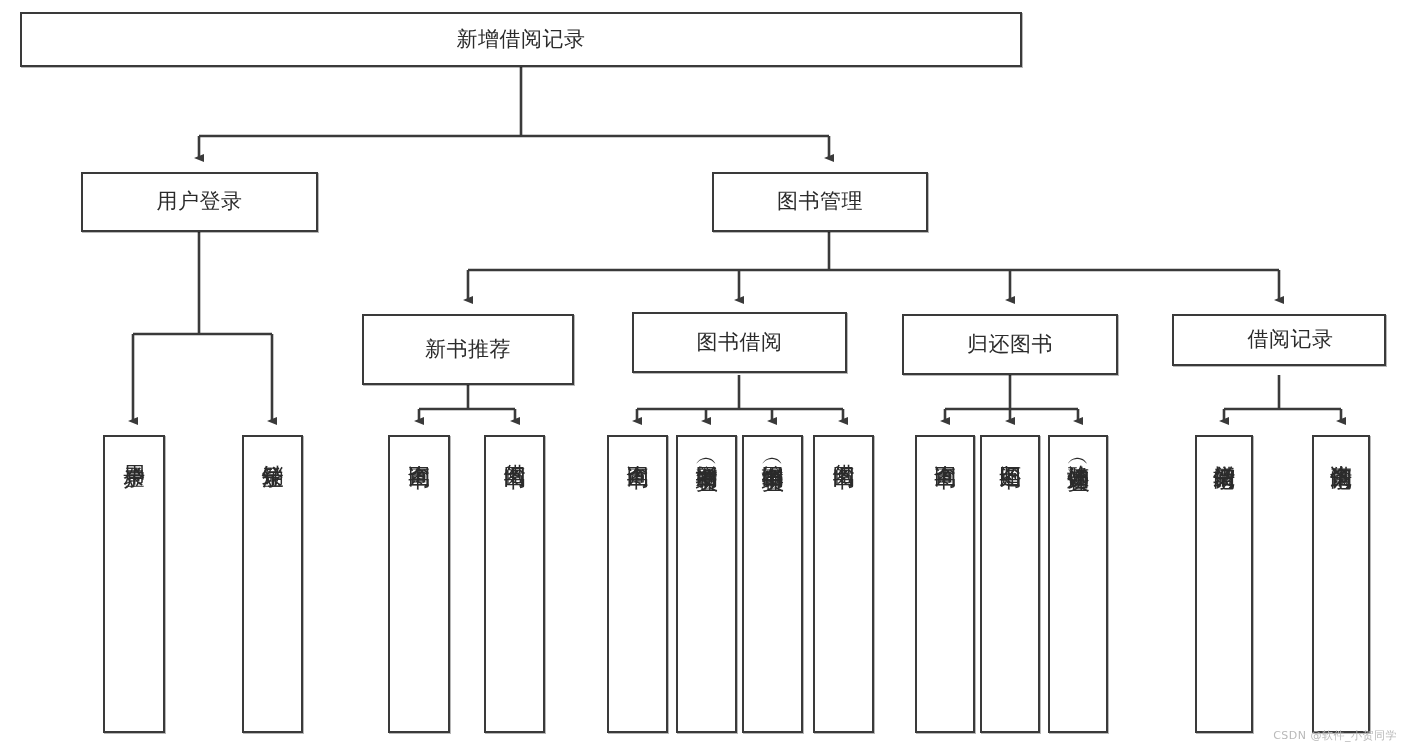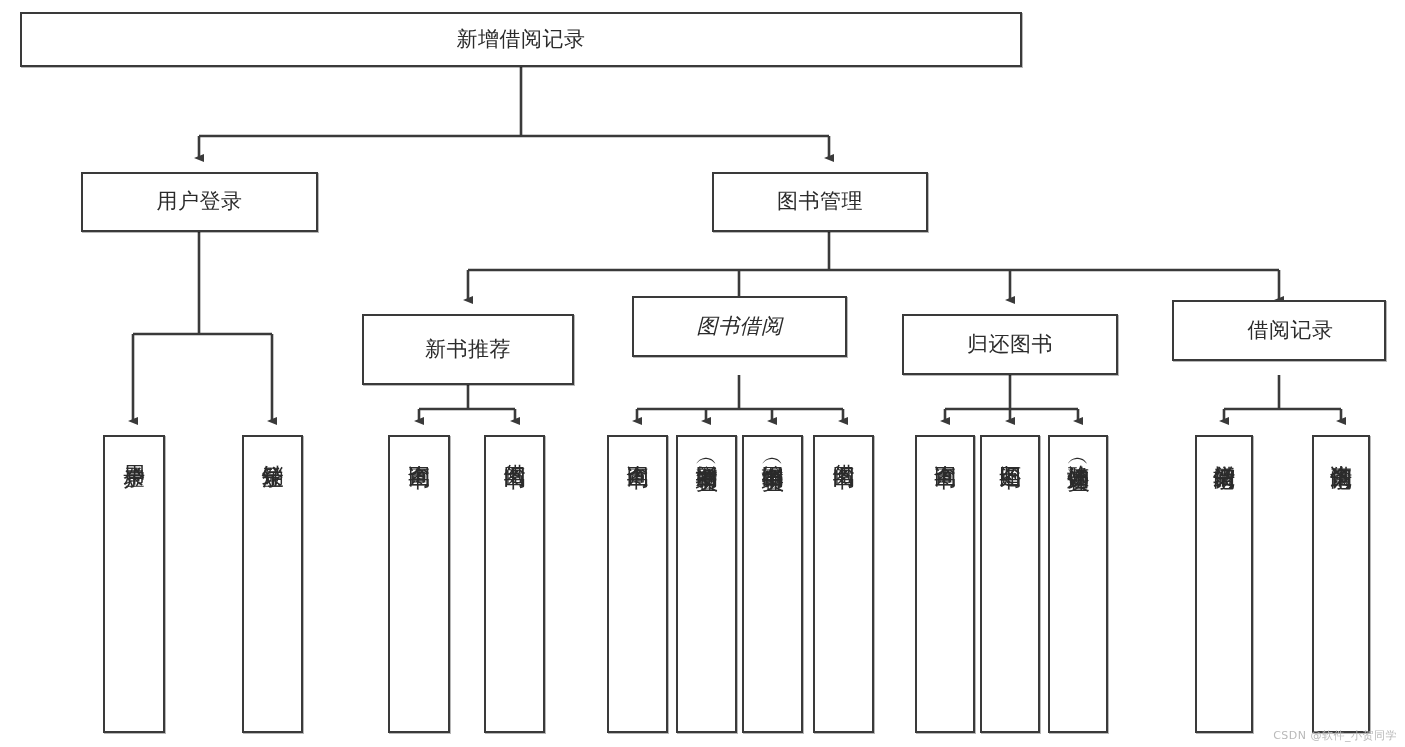--- a/index.html
+++ b/index.html
@@ -143,27 +143,27 @@
   <div class="node horiz" style="left: 81px; top: 172px; width: 237px; height: 60px;">
     <span class="node-label">用户登录</span>
   </div>
   <div class="node horiz" style="left: 712px; top: 172px; width: 216px; height: 60px;">
     <span class="node-label">图书管理</span>
   </div>
 
   <div class="node horiz" style="left: 362px; top: 314px; width: 212px; height: 71px;">
     <span class="node-label">新书推荐</span>
   </div>
-  <div class="node horiz" style="left: 632px; top: 296px; width: 215px; height: 61px; font-style: italic;">
+  <div class="node horiz" style="left: 632px; top: 312px; width: 215px; height: 61px;">
     <span class="node-label">图书借阅</span>
   </div>
   <div class="node horiz" style="left: 902px; top: 314px; width: 216px; height: 61px;">
     <span class="node-label">归还图书</span>
   </div>
-  <div class="node horiz" style="left: 1172px; top: 300px; width: 214px; height: 61px; padding-left: 23px;">
+  <div class="node horiz" style="left: 1172px; top: 314px; width: 214px; height: 52px; padding-left: 23px;">
     <span class="node-label">借阅记录</span>
   </div>
 
   <div class="node vert" style="left: 103px; top: 435px; width: 62px; height: 298px;">
     <span class="node-label">用户登录</span>
   </div>
   <div class="node vert" style="left: 242px; top: 435px; width: 61px; height: 298px;">
     <span class="node-label">注销登录</span>
   </div>
   <div class="node vert" style="left: 388px; top: 435px; width: 62px; height: 298px;">

